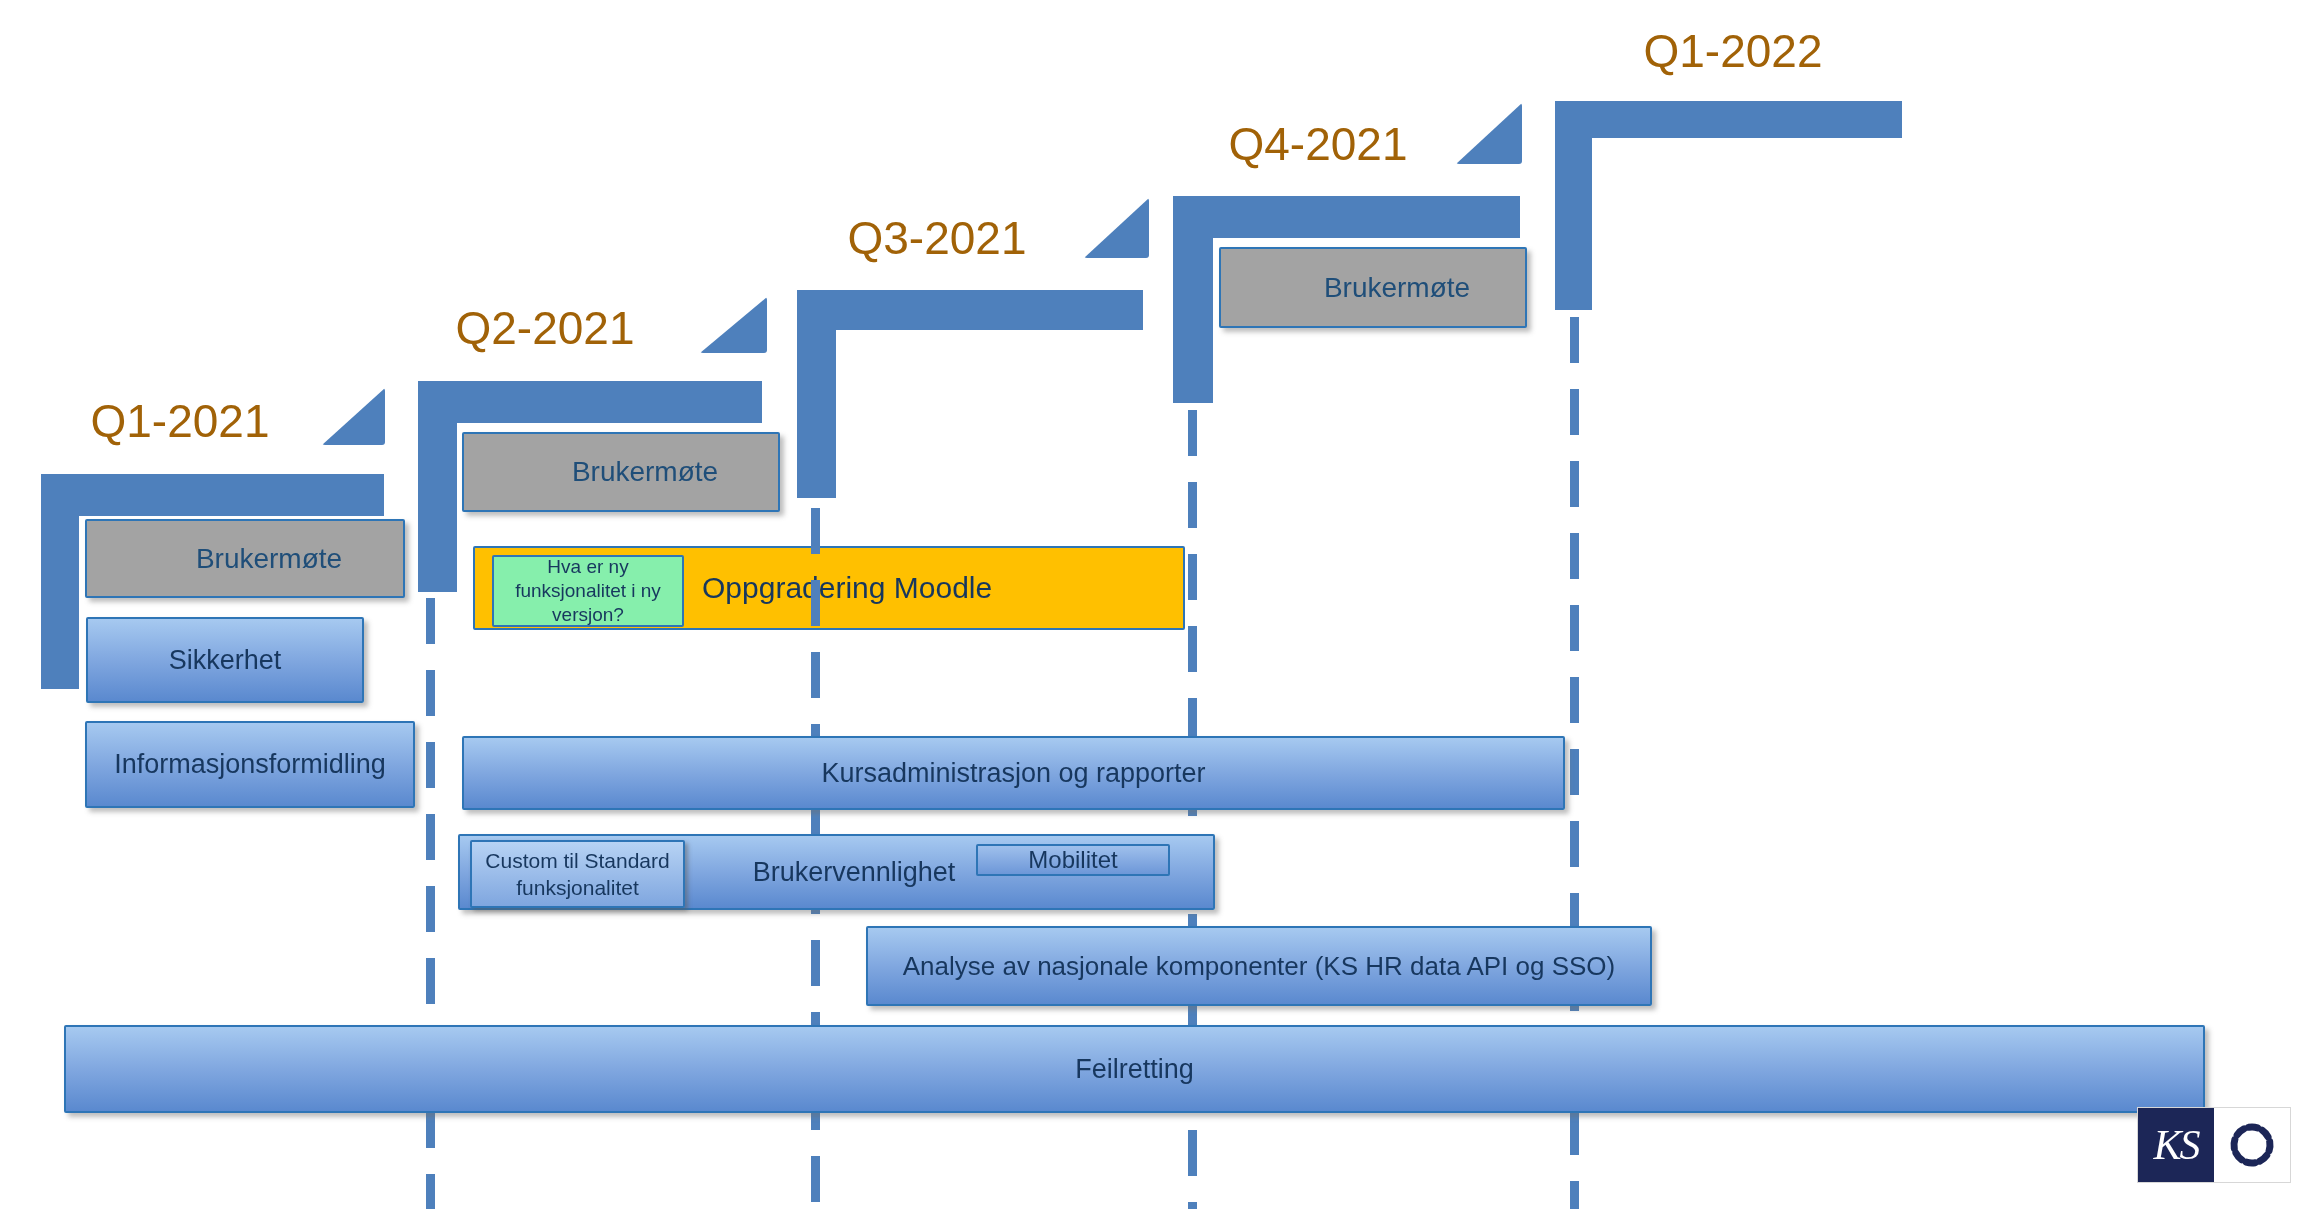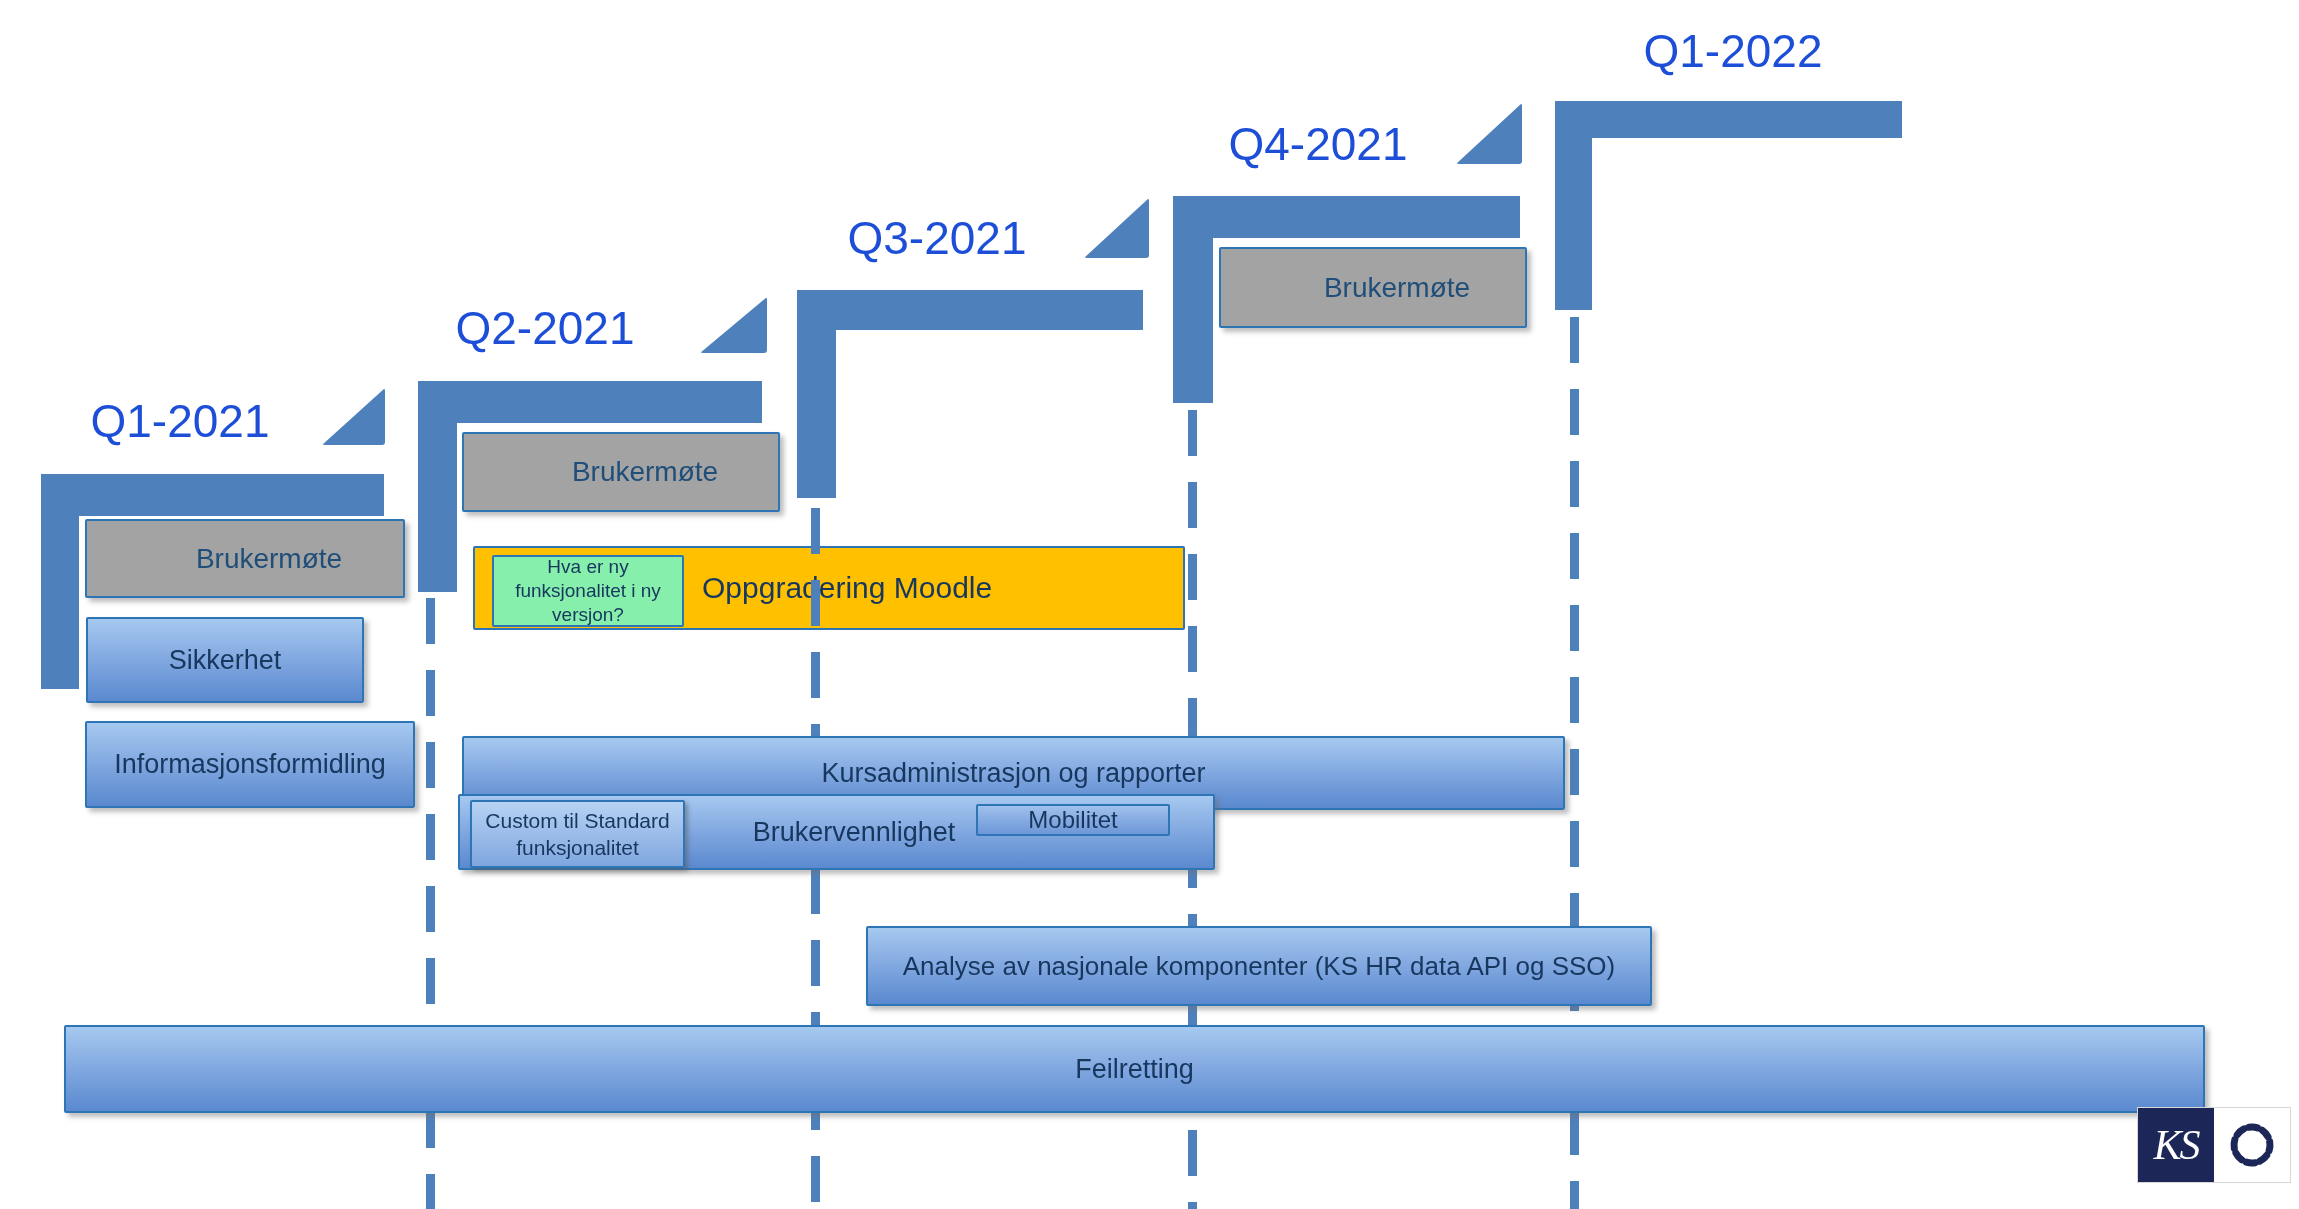--- a/index.html
+++ b/index.html
@@ -4,21 +4,21 @@
 <style>
   html,body{margin:0;padding:0;background:#ffffff;}
   .canvas{
     position:relative;width:2299px;height:1209px;background:#ffffff;
     font-family:"Liberation Sans","DejaVu Sans",sans-serif;overflow:hidden;
   }
   
   .fbar,.fleg{position:absolute;background:#4E80BC;z-index:1;}
   .ftri{position:absolute;background:#4E80BC;z-index:1;
         clip-path:polygon(100% 0,100% 100%,0 100%);border-radius:3px;}
-  .qlabel{position:absolute;z-index:5;color:#1d4ed8;font-size:46px;line-height:1;
+  .qlabel{position:absolute;z-index:5;color:#a16207;font-size:46px;line-height:1;
           white-space:nowrap;transform:translateX(-50%);}
   
   .dash{position:absolute;width:9px;z-index:2;
         background:repeating-linear-gradient(to bottom,#4E80BC 0px,#4E80BC 46px,transparent 46px,transparent 72px);}
   
   .box{position:absolute;display:flex;align-items:center;justify-content:center;
        box-sizing:border-box;text-align:center;border-radius:2px;
        box-shadow:4px 4px 5px rgba(110,110,110,0.45);}
   .green{background:#a3a3a3;border:2px solid #2E75B6;color:#1F4E79;font-size:28px;z-index:3;padding-left:48px;}
   .blue{background:linear-gradient(180deg,#A6C9F0 0%,#7FA6DF 52%,#5A89CF 100%);
@@ -98,21 +98,21 @@
   </div>
 
   <div class="box green" style="left:1219px;top:247px;width:308px;height:81px;">
     <span>Brukermøte</span>
   </div>
 
   <div class="box blue" style="left:462px;top:736px;width:1103px;height:74px;">
     <span>Kursadministrasjon og rapporter</span>
   </div>
 
-  <div class="box blue" style="left:458px;top:794px;width:757px;height:76px;padding-left:35px;">
+  <div class="box blue" style="left:458px;top:834px;width:757px;height:76px;padding-left:35px;">
     <div class="subbox sub-blue" style="left:10px;top:4px;width:215px;height:68px;padding:2px 8px;">
       <span>Custom til Standard funksjonalitet</span>
     </div>
     <span>Brukervennlighet</span>
     <div class="subbox sub-mob" style="left:516px;top:8px;width:194px;height:32px;">
       <span>Mobilitet</span>
     </div>
   </div>
 
   <div class="box blue" style="left:866px;top:926px;width:786px;height:80px;font-size:26px;">

